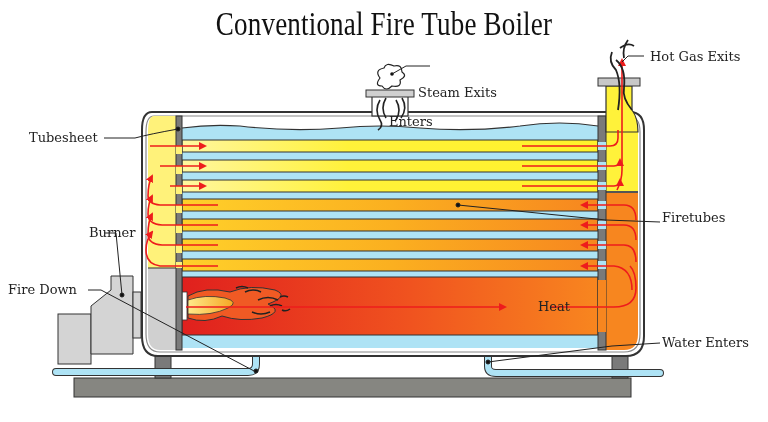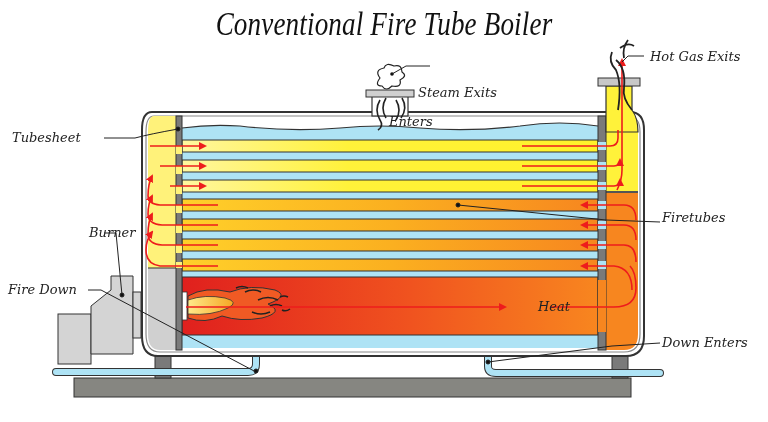--- a/index.html
+++ b/index.html
@@ -1,17 +1,17 @@
 <!DOCTYPE html>
 <html><head>
 <meta charset="utf-8">
 <style>
   html, body { margin:0; padding:0; background:#ffffff; }
   body { width:768px; height:422px; overflow:hidden; position:relative; font-family:"DejaVu Serif", serif; }
-  #stage { position:absolute; left:0; top:0; width:768px; height:422px;font-style:italic; }
+  #stage { position:absolute; left:0; top:0; width:768px; height:422px; }
   .title { position:absolute; left:0; top:6px; width:768px; text-align:center; font-family:"Liberation Serif", serif; font-size:33px; color:#111; transform:scaleX(0.82); transform-origin:center; letter-spacing:0.2px; }
   .label { position:absolute; font-family:"DejaVu Serif", serif; font-size:13px; color:#222; white-space:nowrap; line-height:14px; }
 </style>
 </head>
 <body>
 
 <div id="stage">
 
   <div class="title">Conventional Fire Tube Boiler</div>
 
@@ -175,20 +175,20 @@
       <path d="M644,56 L628,56 L622,62"></path>
       <path d="M458,205 L606,220 L660,222"></path>
         <circle cx="458" cy="205" r="2" fill="#111"></circle>
       <path d="M488,362 L612,346 L660,343"></path>
         <circle cx="488" cy="362" r="2" fill="#111"></circle>
     </g>
   </svg>
 
   <div class="label" style="left:418px; top:58px;margin-top:28px;">Steam Exits</div>
   <div class="label" style="left:650px; top:50px;">Hot Gas Exits</div>
-  <div class="label" style="left:12px; top:131px;">Tubesheet</div>
+  <div class="label" style="left:29px; top:131px;">Tubesheet</div>
   <div class="label" style="left:52px; top:226px;margin-left:37px;">Burner</div>
   <div class="label" style="left:8px; top:283px;">Fire Down</div>
   <div class="label" style="left:662px; top:211px;">Firetubes</div>
   <div class="label" style="left:538px; top:300px;">Heat</div>
-  <div class="label" style="left:662px; top:336px;">Down Enters</div>
+  <div class="label" style="left:662px; top:336px;">Water Enters</div>
   <div class="label" style="left:389px; top:115px;">Enters</div>
 </div>
 
 </body></html>

